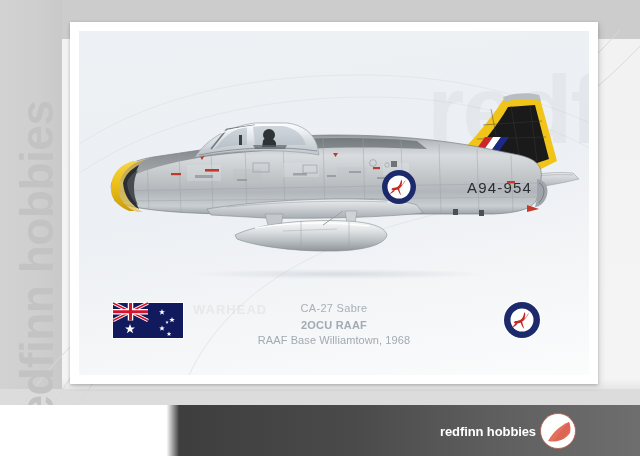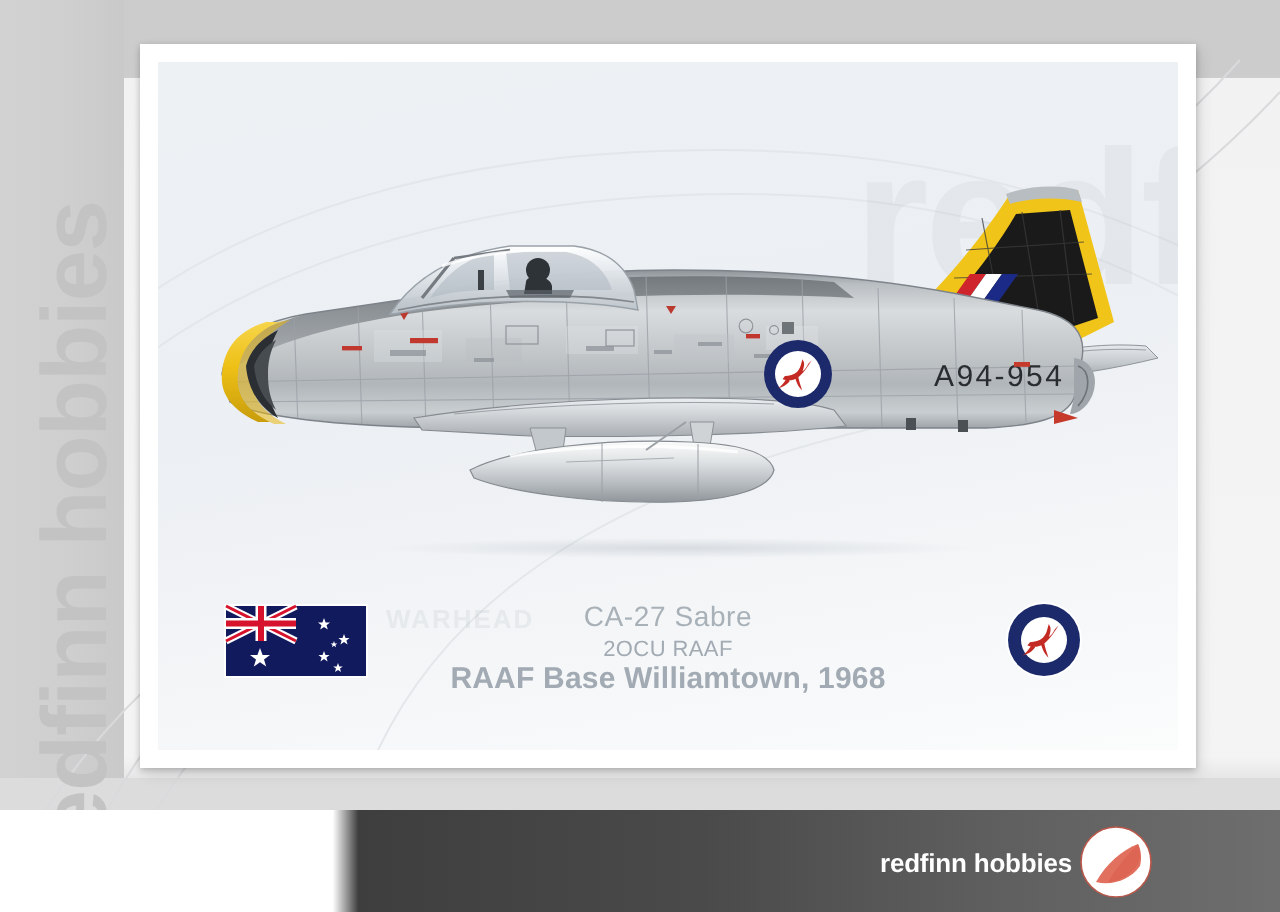--- a/index.html
+++ b/index.html
@@ -86,27 +86,27 @@
 
   
   #plane { position:absolute; left:8px; top:52px; width:494px; height:180px; }
 
   
   #caption {
     position:absolute; left:0; top:268px; width:510px;
     text-align:center; pointer-events:none;
   }
   #caption .title {
-    font-size:14px; color:#a8b0b8; letter-spacing:0.3px; line-height:19px;
+    font-size:11px; color:#a8b0b8; letter-spacing:0.3px; line-height:19px;
   }
   #caption .unit {
-    font-size:11px; color:#a2aab3; font-weight:normal; line-height:15px; letter-spacing:0.2px;
+    font-size:11px; color:#a2aab3; font-weight:bold; line-height:15px; letter-spacing:0.2px;
   }
   #caption .base {
-    font-size:15px; color:#a2aab3; font-weight:bold; line-height:14px; letter-spacing:0.1px;
+    font-size:11px; color:#a2aab3; font-weight:normal; line-height:14px; letter-spacing:0.1px;
   }
 
   
   #flag-wrap { position:absolute; left:33px; top:271px; width:72px; height:37px; }
   #flag-wrap svg { display:block; width:72px; height:37px; }
 
   
   #roundel-badge { position:absolute; left:422px; top:268px; width:42px; height:42px; }
 
   

